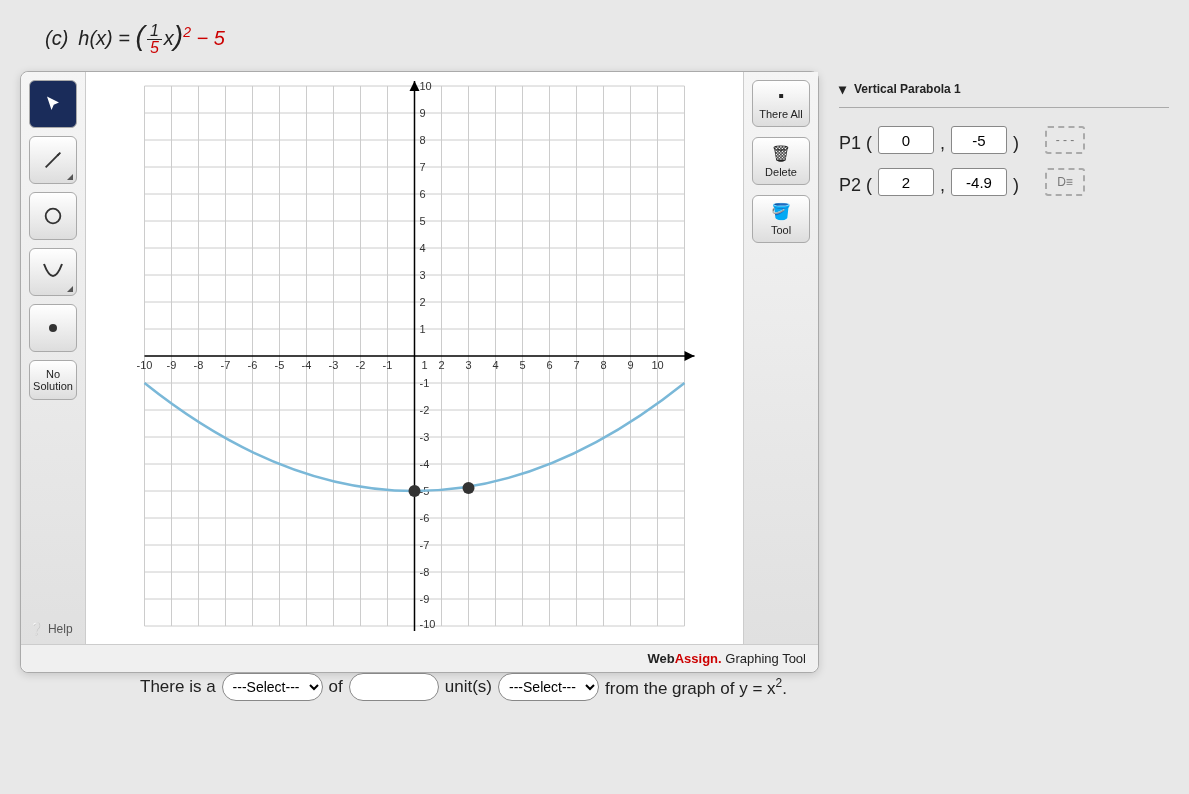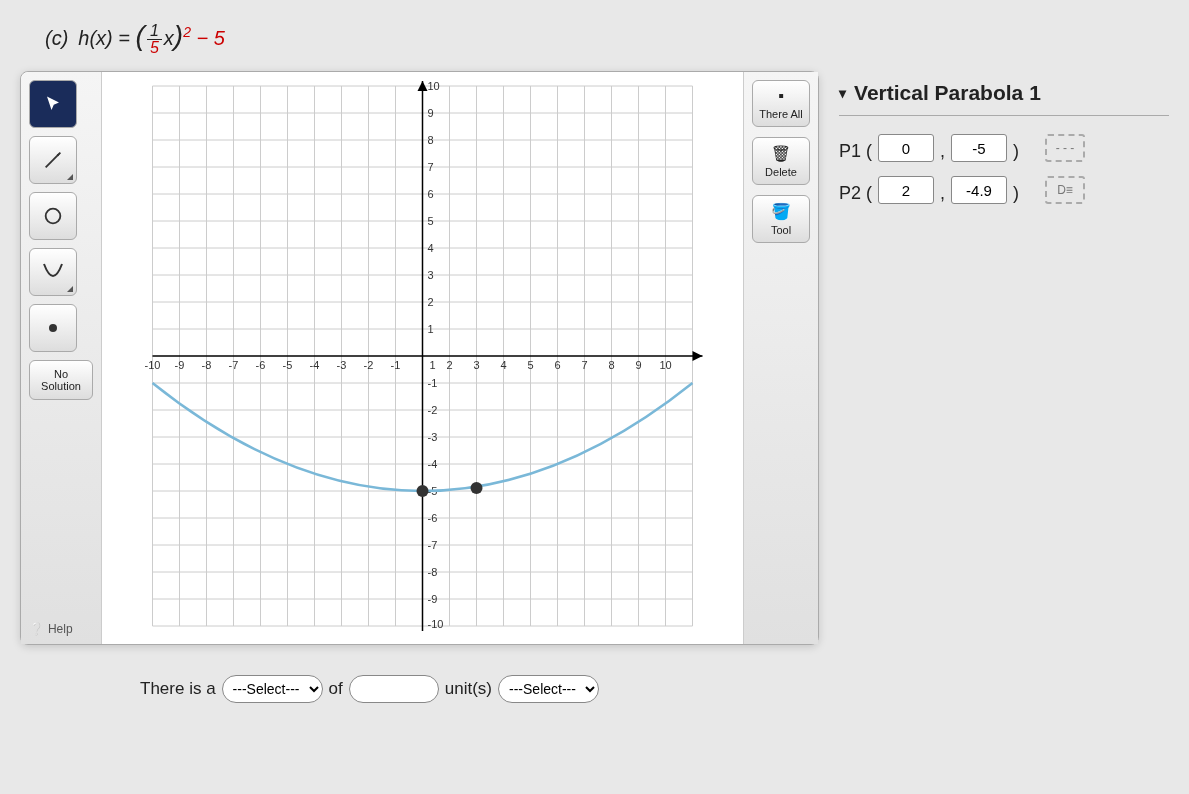--- a/index.html
+++ b/index.html
@@ -67,21 +67,21 @@
     align-items: center;
     justify-content: center;
     font-size: 18px;
     cursor: pointer;
     position: relative;
   }
   .tool-btn.active {
     background: #1a2c5a;
     color: #fff;
   }
-  .tool-btn.text { font-size: 11px; line-height: 1.1; text-align:center; width:64px; height:40px; }
+  .tool-btn.text { font-size: 11px; line-height: 1.1; text-align:center; width:48px; height:40px; }
   .tool-btn .corner {
     position:absolute; right:3px; bottom:3px;
     width:0;height:0;
     border-left:6px solid transparent;
     border-bottom:6px solid #555;
   }
 
   .graph-center {
     flex: 1;
     position: relative;
@@ -129,21 +129,21 @@
   .wa .assign { color:#c00; }
 
   
   .layers-panel {
     flex:1;
     min-width: 330px;
     padding-top: 10px;
   }
   .layers-title { font-size:20px; font-weight:bold; margin-bottom:18px; }
   .layer-header {
-    font-size:21px; font-weight:bold;
+    font-size:12px; font-weight:bold;
     border-bottom:1px solid #aaa;
     padding-bottom:10px;
     margin-bottom:18px;
     display:flex; align-items:center; gap:8px;
   }
   .layer-header::before { content:"▾"; font-size:14px; }
   .point-row { display:flex; align-items:flex-end; gap:6px; font-size:18px; margin-bottom:14px; }
   .point-row input {
     width:56px; height:28px;
     border:1px solid #888;
@@ -155,21 +155,20 @@
   .extra-box {
     width:40px; height:28px;
     border:2px dashed #aaa;
     border-radius:3px;
     display:flex;align-items:center;justify-content:center;
     font-size:12px; color:#777;
     margin-left:20px;
   }
 
   .answer-row {
-    margin-top: 30px;
     font-size:17px;
     display:flex;
     align-items:center;
     gap:6px;
     flex-wrap:wrap;
     padding-left: 120px;
   }
   .answer-row select, .answer-row .blank {
     height:28px;
     border:1px solid #888;
@@ -357,20 +356,26 @@
           <span class="ic">🗑</span>
           <span>Delete</span>
         </div>
         <div class="side-btn">
           <span class="ic">🪣</span>
           <span>Tool</span>
         </div>
       </div>
     </div>
 
+    <div class="graph-footer">
+      <span></span>
+      <span>
+        <span class="wa"><span>Web</span><span class="assign">Assign.</span></span><span> Graphing Tool</span>
+      </span>
+    </div>
   </div>
 
   <div class="layers-panel">
     <div class="layer-header">
       <span>Vertical Parabola 1</span>
     </div>
     <div class="point-row">
       <span>P1 (</span>
       <input value="0" style="">
       <span>,</span>
@@ -394,13 +399,16 @@
   <span>There is a</span>
   <select>
     <option>---Select---</option>
   </select>
   <span>of</span>
   <input class="blank" style="">
   <span>unit(s)</span>
   <select>
     <option>---Select---</option>
   </select>
+  <span>
+    <span>from the graph of y = x</span><sup>2</sup><span>.</span>
+  </span>
 </div>
 
 </body></html>

